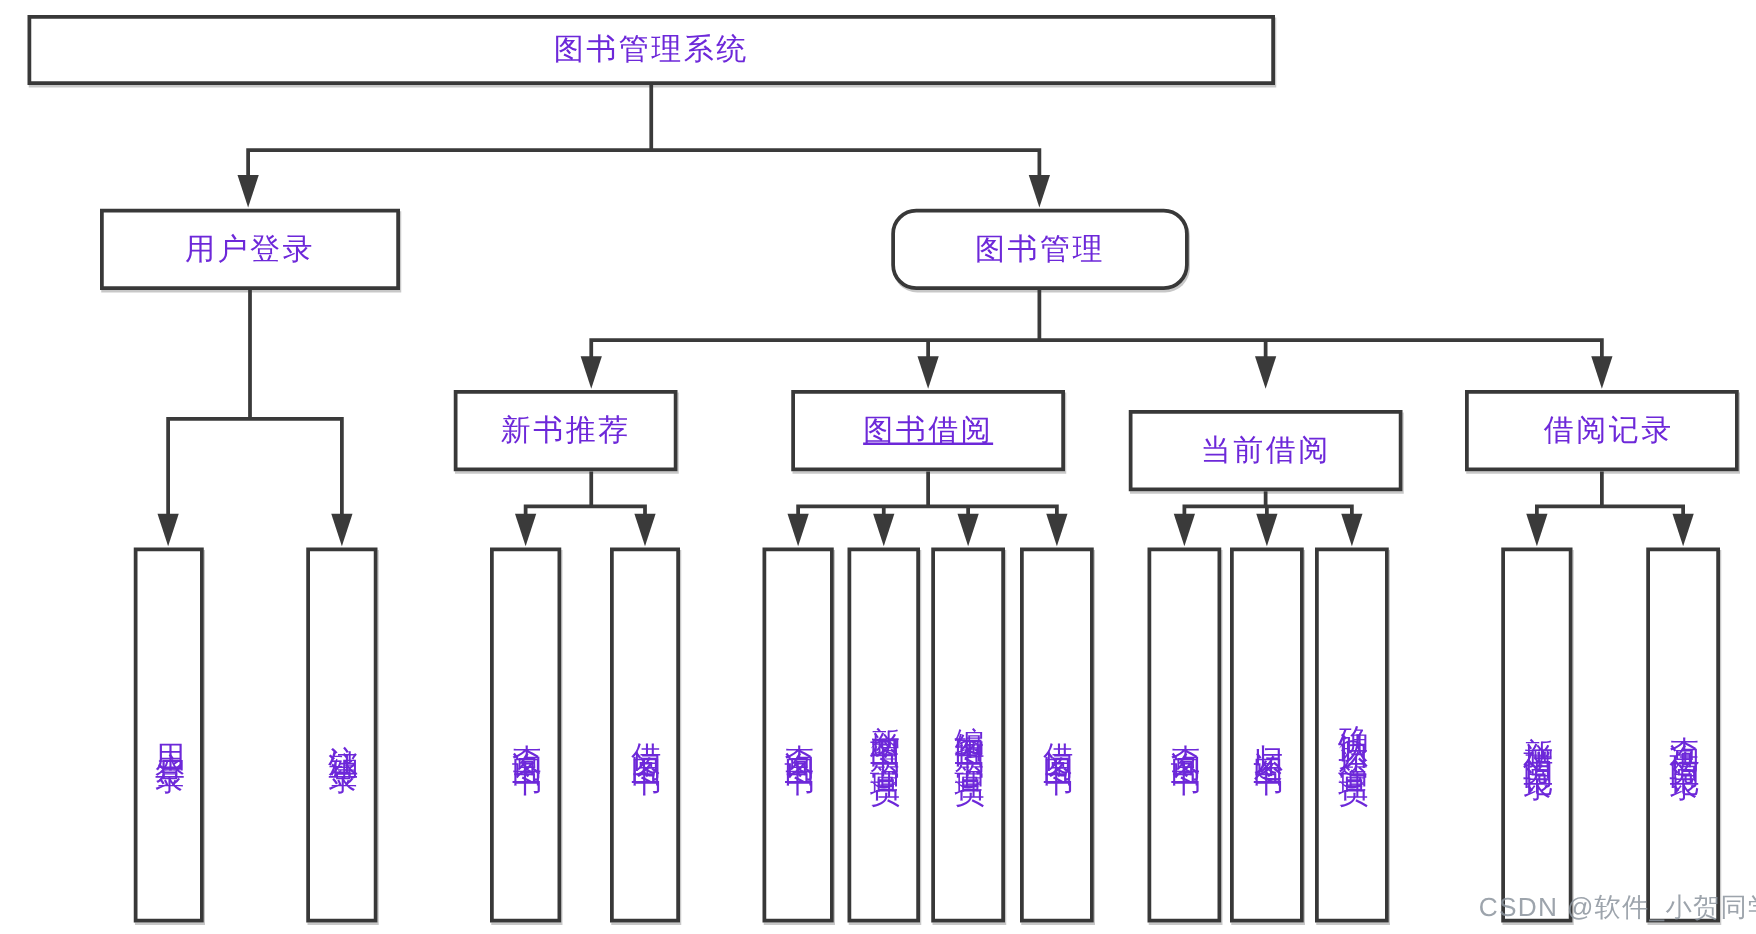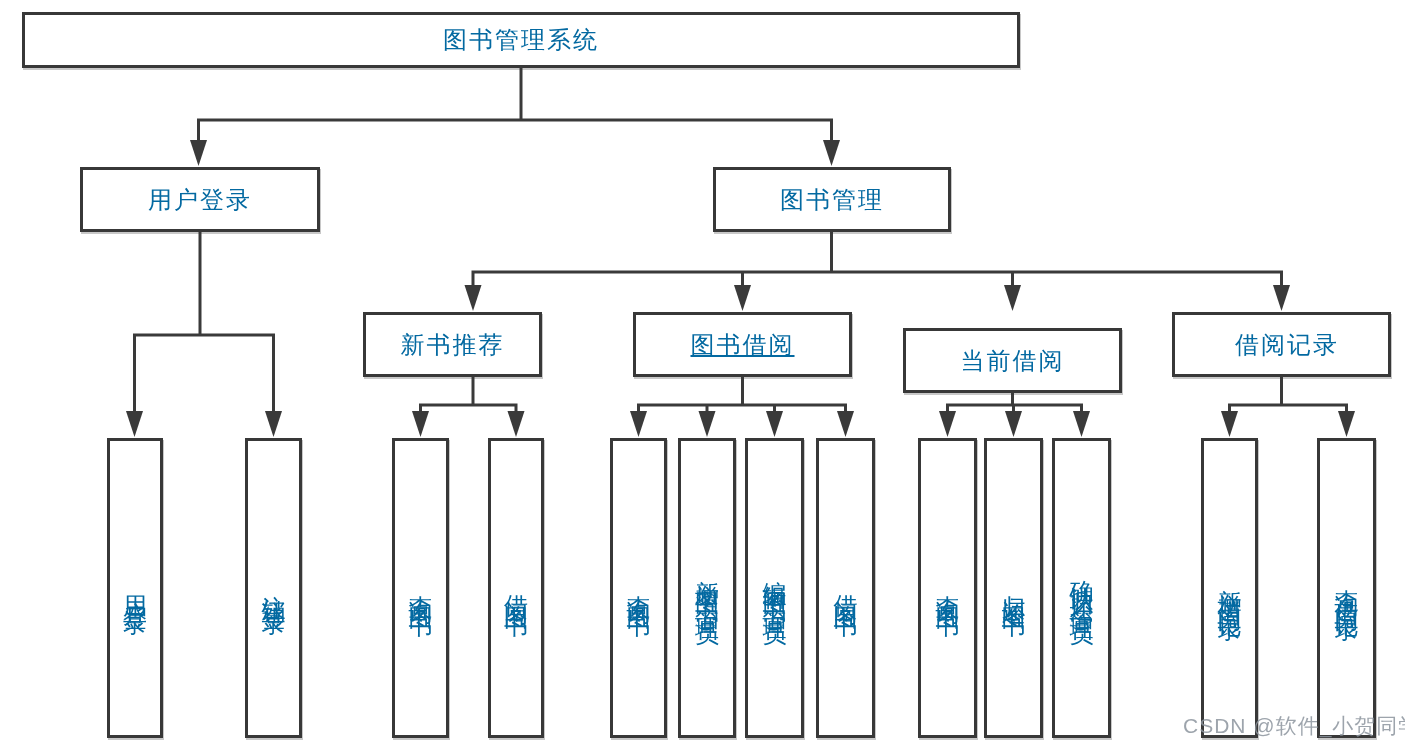--- a/index.html
+++ b/index.html
@@ -18,21 +18,21 @@
   }
   .node {
     position: absolute;
     box-sizing: border-box;
     border: 3px solid #383838;
     background: #ffffff;
     box-shadow: 1px 2px 0 rgba(56,56,56,0.28);
     display: flex;
     align-items: center;
     justify-content: center;
-    color: #0369a1;
+    color: #6d28d9;
     font-size: 24px;
     letter-spacing: 2px;
     line-height: 1;
   }
   .node.v span {
     writing-mode: vertical-rl;
     text-orientation: mixed;
     letter-spacing: 6px;
     line-height: 1;
     white-space: nowrap;
@@ -111,21 +111,21 @@
     </g>
   </svg>
 
   <div class="node" style="left:22px; top:12px; width:998px; height:56px;">
     <span>图书管理系统</span>
   </div>
 
   <div class="node" style="left:80px; top:167px; width:240px; height:65px;">
     <span>用户登录</span>
   </div>
-  <div class="node" style="left:713px; top:167px; width:238px; height:65px;">
+  <div class="node" style="left:713px; top:167px; width:238px; height:65px;border-radius:20px;">
     <span>图书管理</span>
   </div>
 
   <div class="node" style="left:363px; top:312px; width:179px; height:65px;">
     <span>新书推荐</span>
   </div>
   <div class="node" style="left:633px; top:312px; width:219px; height:65px;text-decoration:underline;">
     <span>图书借阅</span>
   </div>
   <div class="node" style="left:903px; top:312px; width:219px; height:65px;margin-top:16px;">

